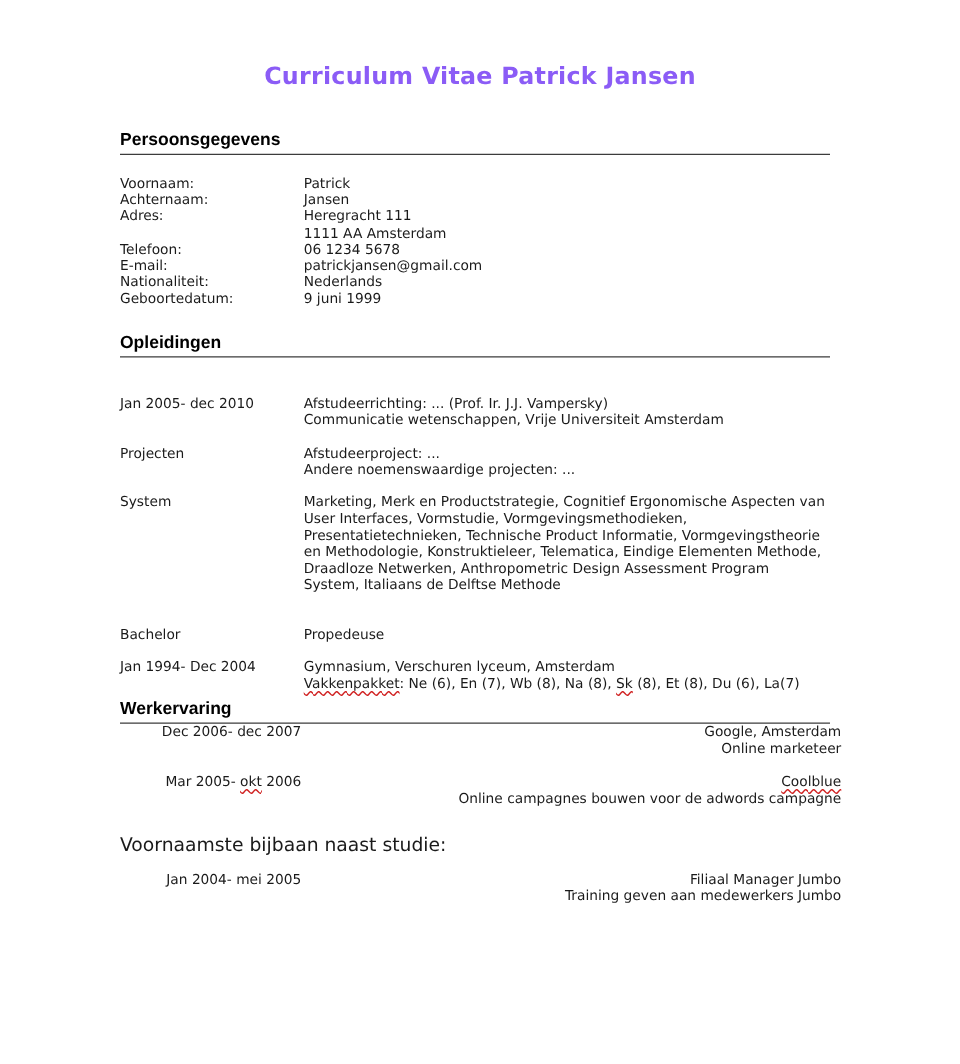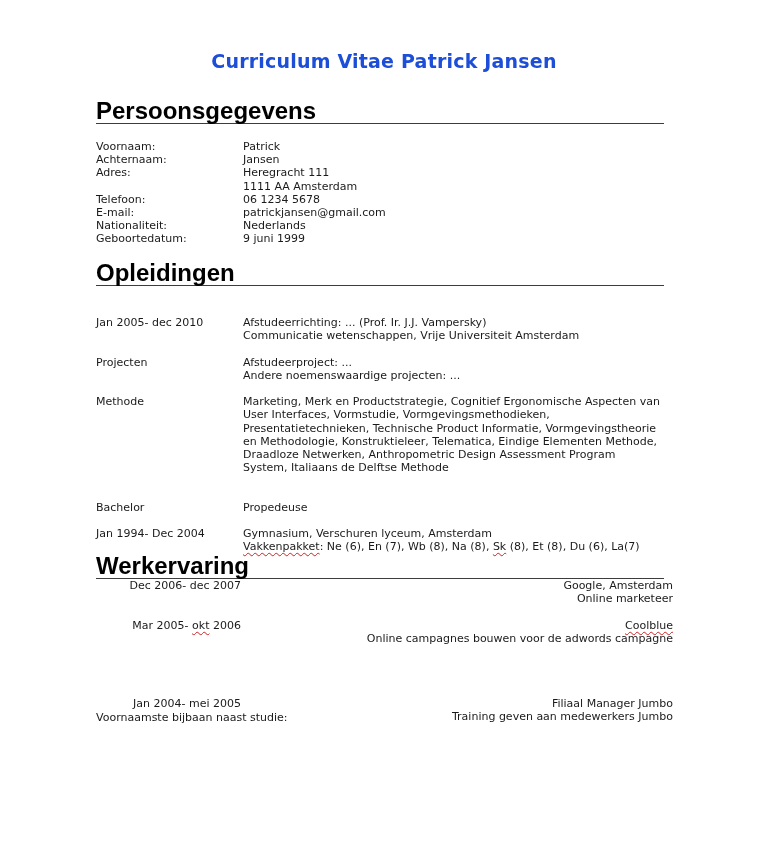--- a/index.html
+++ b/index.html
@@ -18,31 +18,31 @@
     .page-title {
       position: absolute;
       left: 0;
       width: 768px;
       top: 50px;
       text-align: center;
       font-family: "DejaVu Sans", sans-serif;
       font-weight: bold;
       font-size: 19px;
       letter-spacing: 0.2px;
-      color: #1d4ed8;
+      color: #8b5cf6;
     }
     .section {
       position: absolute;
       left: 96px;
       width: 568px;
     }
     .section-heading {
       font-family: "Liberation Sans", sans-serif;
       font-weight: bold;
-      font-size: 24px;
+      font-size: 14px;
       color: #000;
       height: 22px;
       line-height: 22px;
       padding-bottom: 1px;
       border-bottom: 1.5px solid #3c3c3c;
     }
     .row {
       position: absolute;
       left: 0;
       width: 568px;
@@ -60,24 +60,23 @@
       left: 147px;
       width: 430px;
       white-space: nowrap;
     }
     .row .value div {
       white-space: nowrap;
     }
     .plain {
       position: absolute;
       left: 0;
-      font-size: 11px;
+      font-size: 15px;
       line-height: 13.2px;
       white-space: nowrap;
-      margin-top: 41px;
     }
     .spell {
       text-decoration: underline wavy #d02020;
       text-decoration-thickness: 1px;
       text-underline-offset: 2px;
     }
   </style>
 </head>
 <body>
 
@@ -132,21 +131,21 @@
     </span>
   </div>
   <div class="row" style="top:39.6px;">
     <span class="label">Projecten</span>
     <span class="value">
       <div>Afstudeerproject: ...</div>
       <div>Andere noemenswaardige projecten: ...</div>
     </span>
   </div>
   <div class="row" style="top:79.2px;">
-    <span class="label">Methode</span>
+    <span class="label">System</span>
     <span class="value">
       <div>Marketing, Merk en Productstrategie, Cognitief Ergonomische Aspecten van</div>
       <div>User Interfaces, Vormstudie, Vormgevingsmethodieken,</div>
       <div>Presentatietechnieken, Technische Product Informatie, Vormgevingstheorie</div>
       <div>en Methodologie, Konstruktieleer, Telematica, Eindige Elementen Methode,</div>
       <div>Draadloze Netwerken, Anthropometric Design Assessment Program</div>
       <div>System, Italiaans de Delftse Methode</div>
     </span>
   </div>
   <div class="row" style="top:185px;">

